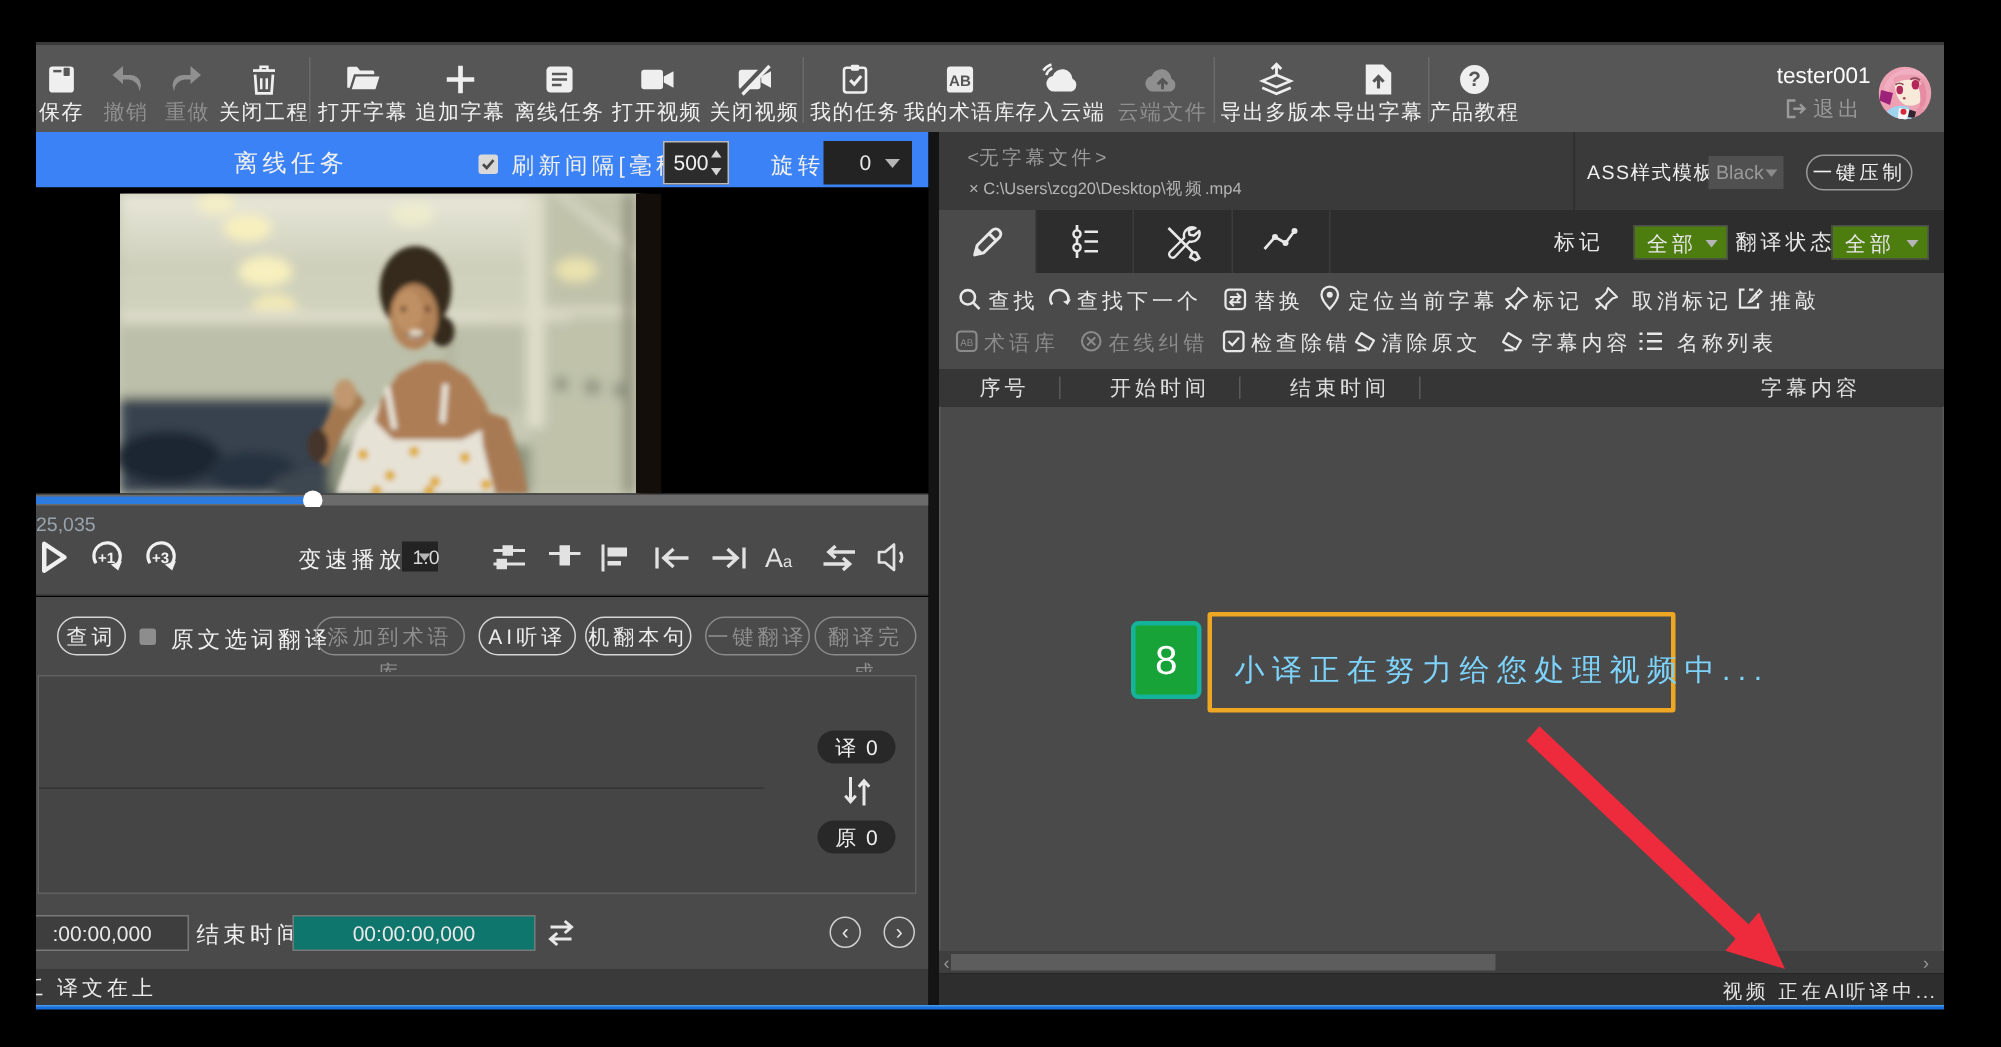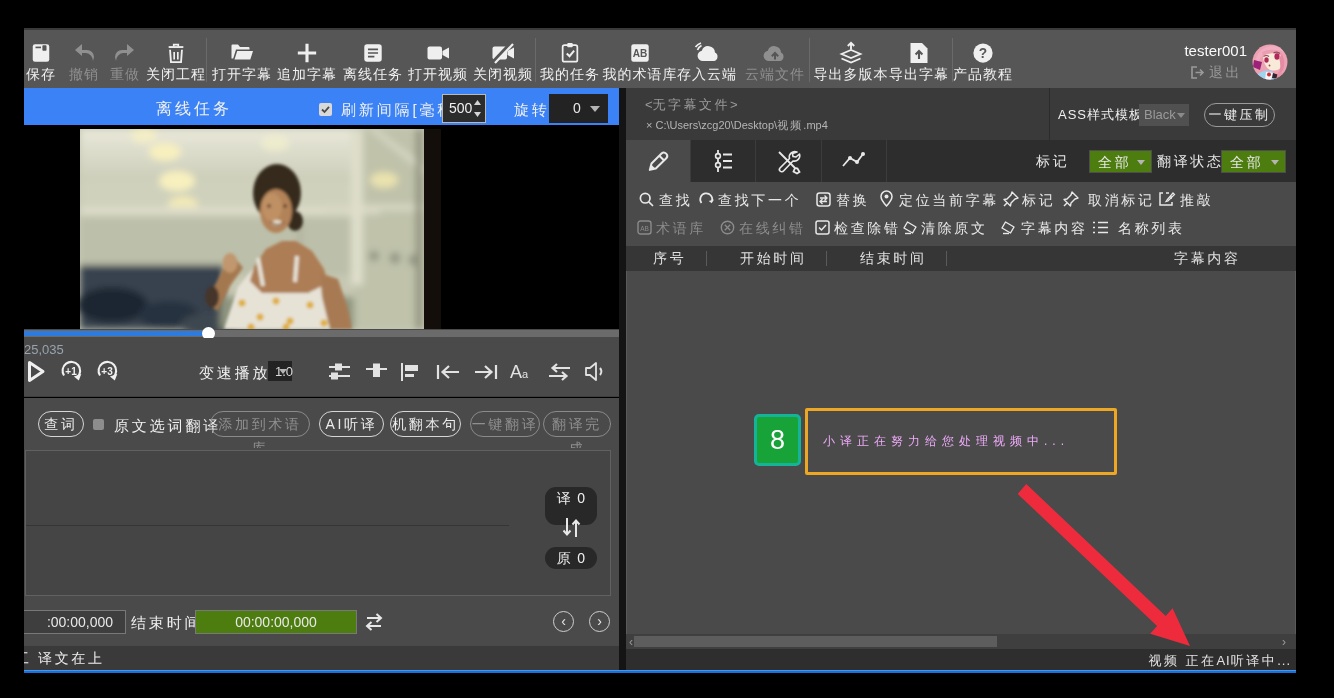--- a/index.html
+++ b/index.html
@@ -352,29 +352,29 @@
 <div class="ab cjk" style="left:90px;top:19px;font-size:15px;color:#f0f0f0">原文选词翻译</div>
 <div class="pill dis" style="left:186px;top:13px;width:100px;height:26px;line-height:24px">添加到术语库</div>
 <div class="pill" style="left:295px;top:13px;width:65px;height:26px;line-height:24px">AI听译</div>
 <div class="pill" style="left:366px;top:13px;width:71px;height:26px;line-height:24px">机翻本句</div>
 <div class="pill dis" style="left:446px;top:13px;width:70px;height:26px;line-height:24px">一键翻译</div>
 <div class="pill dis" style="left:519px;top:13px;width:68px;height:26px;line-height:24px">翻译完成</div>
 </div>
 <div class="ab" id="ledit">
 <div class="ab" style="left:1px;top:2px;width:586px;height:146px;background:#454545;border:1px solid #616161"></div>
 <div class="ab" style="left:2px;top:77px;width:483px;height:1px;background:#353535"></div>
-<div class="ab" style="left:521px;top:39px;width:52px;height:38px;background:#282828;border-radius:11px;color:#f0f0f0;font-size:14px;text-align:center;line-height:22px"><span class="cjk">译</span> 0</div>
+<div class="ab" style="left:521px;top:39px;width:52px;height:22px;background:#282828;border-radius:11px;color:#f0f0f0;font-size:14px;text-align:center;line-height:22px"><span class="cjk">译</span> 0</div>
 <svg class="ab" style="left:538px;top:69px" width="19" height="21" viewBox="0 0 19 21">
       <path d="M5 1 v16 M1.5 13.5 L5 17.5 l3.5-4" stroke="#e8e8e8" stroke-width="2" fill="none"></path>
       <path d="M14 20 V4 M10.5 7.5 L14 3.5 l3.5 4" stroke="#e8e8e8" stroke-width="2" fill="none"></path>
     </svg>
 <div class="ab" style="left:521px;top:99px;width:52px;height:22px;background:#282828;border-radius:11px;color:#f0f0f0;font-size:14px;text-align:center;line-height:22px"><span class="cjk">原</span> 0</div>
-<div class="ab" style="left:-20px;top:162px;width:122px;height:24px;background:#3e3e3e;border:1px solid #787878;color:#e8e8e8;font-size:14px;text-align:center;padding-left:30px;line-height:22px">:00:00,000</div>
+<div class="ab" style="left:-20px;top:162px;width:122px;height:24px;background:#3e3e3e;border:1px solid #787878;color:#e8e8e8;font-size:14px;text-align:left;padding-left:30px;line-height:22px">:00:00,000</div>
 <div class="ab cjk" style="left:107px;top:166px;font-size:15px;color:#f0f0f0">结束时间</div>
-<div class="ab" style="left:171px;top:162px;width:162px;height:24px;background:#4d7c0f;border:1px solid #787878;color:#e8e8e8;font-size:14px;text-align:center;line-height:22px">00:00:00,000</div>
+<div class="ab" style="left:171px;top:162px;width:162px;height:24px;background:#0f766e;border:1px solid #787878;color:#e8e8e8;font-size:14px;text-align:center;line-height:22px">00:00:00,000</div>
 <svg class="ab" style="left:338px;top:164px" width="24" height="20" viewBox="0 0 24 20">
       <path d="M5 6 h13 M14.5 2 L19 6 l-4.5 4" stroke="#e8e8e8" stroke-width="2" fill="none"></path>
       <path d="M19 14 H6 M9.5 10 L5 14 l4.5 4" stroke="#e8e8e8" stroke-width="2" fill="none"></path>
     </svg>
 <div class="ab" style="left:529px;top:163px;width:21px;height:21px;border:1.5px solid #cfcfcf;border-radius:50%;color:#e8e8e8;font-size:14px;text-align:center;line-height:19px">‹</div>
 <div class="ab" style="left:565px;top:163px;width:21px;height:21px;border:1.5px solid #cfcfcf;border-radius:50%;color:#e8e8e8;font-size:14px;text-align:center;line-height:19px">›</div>
 </div>
 <div class="ab" id="lstat">
 <div class="ab cjk" style="left:-9px;top:4px">工</div>
 <div class="ab cjk" style="left:14px;top:4px">译文在上</div>
@@ -500,21 +500,21 @@
 <div class="ab" style="left:80px;top:5px;width:1px;height:15px;background:#5a5a5a"></div>
 <div class="ab cjk" style="left:114px;top:4px">开始时间</div>
 <div class="ab" style="left:200px;top:5px;width:1px;height:15px;background:#5a5a5a"></div>
 <div class="ab cjk" style="left:234px;top:4px">结束时间</div>
 <div class="ab" style="left:320px;top:5px;width:1px;height:15px;background:#5a5a5a"></div>
 <div class="ab cjk" style="left:548px;top:4px">字幕内容</div>
 </div>
 <div class="ab" id="rtbody">
 <div class="ab" style="left:127px;top:143px;width:47px;height:52px;background:#17a338;border:3px solid #16b39b;border-radius:5px;color:#fff;font-size:27px;text-align:center;line-height:46px">8</div>
 <div class="ab" style="left:178px;top:137px;width:312px;height:67px;border:3px solid #eda722;border-radius:2px"></div>
-<div class="ab" style="left:196px;top:162px;font-size:12px;color:#f0abfc;letter-spacing:5px">小译正在努力给您处理视频中...</div>
+<div class="ab" style="left:196px;top:162px;font-size:20px;color:#7dd3fc;letter-spacing:5px">小译正在努力给您处理视频中...</div>
 </div>
 <div class="ab" id="rscroll">
 <div class="ab" style="left:3px;top:1px;color:#9a9a9a;font-size:12px">‹</div>
 <div class="ab" style="left:8px;top:2px;width:363px;height:11px;background:#5d5d5d"></div>
 <div class="ab" style="left:656px;top:1px;color:#9a9a9a;font-size:12px">›</div>
 </div>
 <div class="ab" id="rstat">
     <div class="ab" style="right:5px;top:3px;letter-spacing:1px"><span class="cjk">视频 正在</span>AI<span class="cjk">听译中</span>...</div>
   </div>
 <svg class="ab" style="left:0;top:0;pointer-events:none" width="1334" height="698" viewBox="0 0 1334 698">

